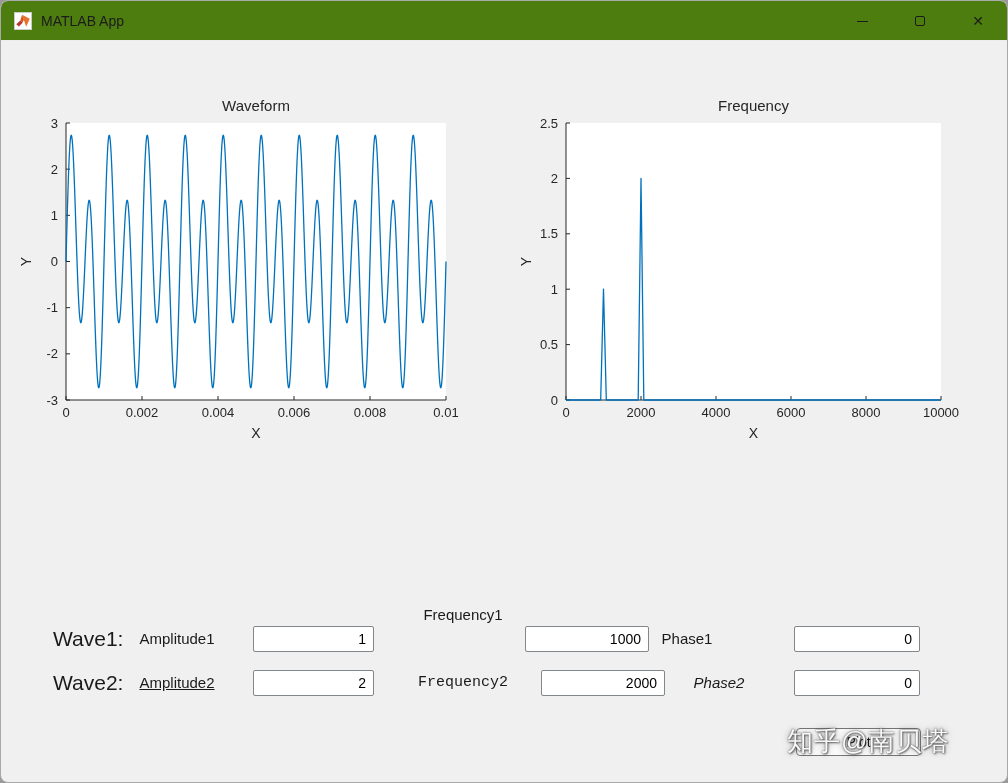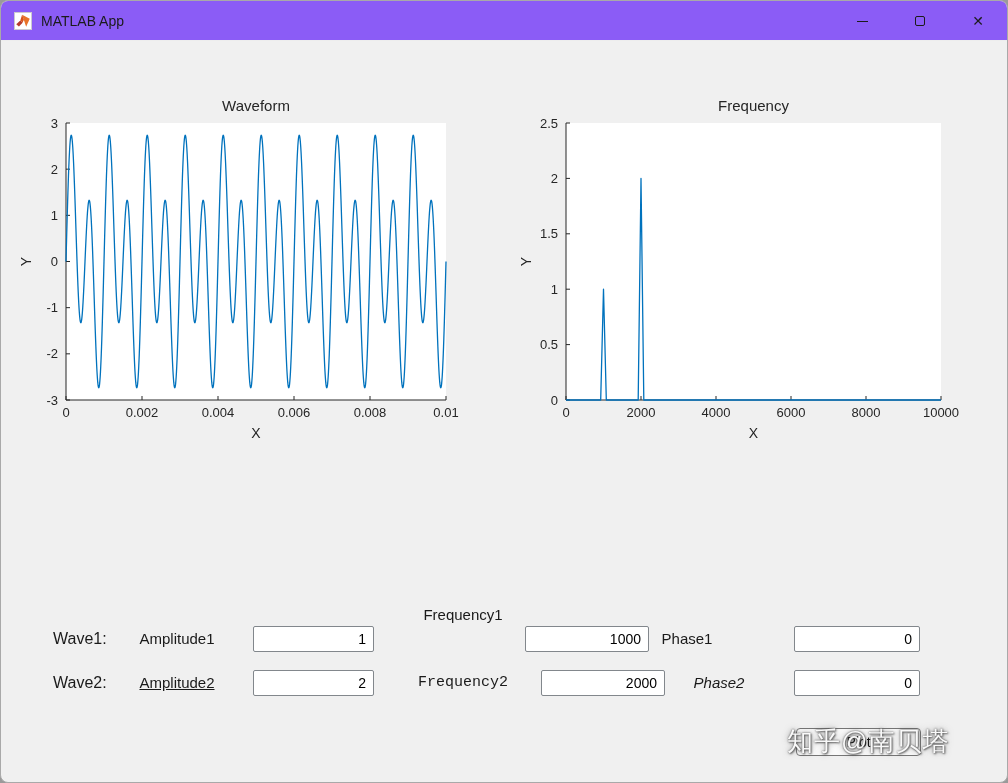--- a/index.html
+++ b/index.html
@@ -4,38 +4,38 @@
 <style>
   * { margin:0; padding:0; box-sizing:border-box; }
   html,body { width:1008px; height:783px; overflow:hidden; }
   body { font-family:"Liberation Sans", sans-serif; background:#9a9a9a; }
   .window {
     position:relative; width:1008px; height:783px;
     background:#f0f0f0; border:1px solid #a9a9a9; border-radius:8px; overflow:hidden;
   }
   .titlebar {
     position:absolute; top:0; left:0; right:0; height:40px;
-    background:#8b5cf6; border-bottom:1px solid #ededed;
+    background:#4d7c0f; border-bottom:1px solid #ededed;
     display:flex; align-items:center;text-align:center;
   }
   .app-icon { width:18px; height:18px; margin-left:13px; flex:0 0 auto; }
   .title-text { margin-left:9px; font-size:14px; color:#1b1b1b; }
   .win-controls { position:absolute; right:0; top:0; height:40px; display:flex; }
   .win-btn { width:58px; height:40px; display:flex; align-items:center; justify-content:center; color:#1b1b1b; font-size:14px; cursor:default; }
   .min-glyph { width:11px; height:1px; background:#1b1b1b; display:block; }
   .max-glyph { width:10px; height:10px; border:1px solid #1b1b1b; border-radius:2px; display:block; }
 
   .chart { position:absolute; }
   svg text { font-family:"Liberation Sans", sans-serif; }
   .tick    { font-size:13px; fill:#262626; }
   .chtitle { font-size:15px; fill:#262626; }
   .axlabel { font-size:14px; fill:#262626; }
 
   .form-label { position:absolute; font-size:15px; color:#1a1a1a; line-height:26px; }
-  .wave-label { font-size:16px; }
+  .wave-label { font-size:21px; }
   .lbl-right  { text-align:center; }
   .field {
     position:absolute; height:26px; border:1px solid #82878c; background:#ffffff;
     text-align:right; padding:0 7px; font-size:14px; color:#000;
     font-family:"Liberation Sans", sans-serif; border-radius:2px; outline:none;
   }
   .plot-btn {
     position:absolute; left:795px; top:727px; width:125px; height:28px;
     background:#fafafa; border:1px solid #767676; border-radius:4px;
     font-size:14px; color:#111; font-family:"Liberation Sans", sans-serif; cursor:default;

